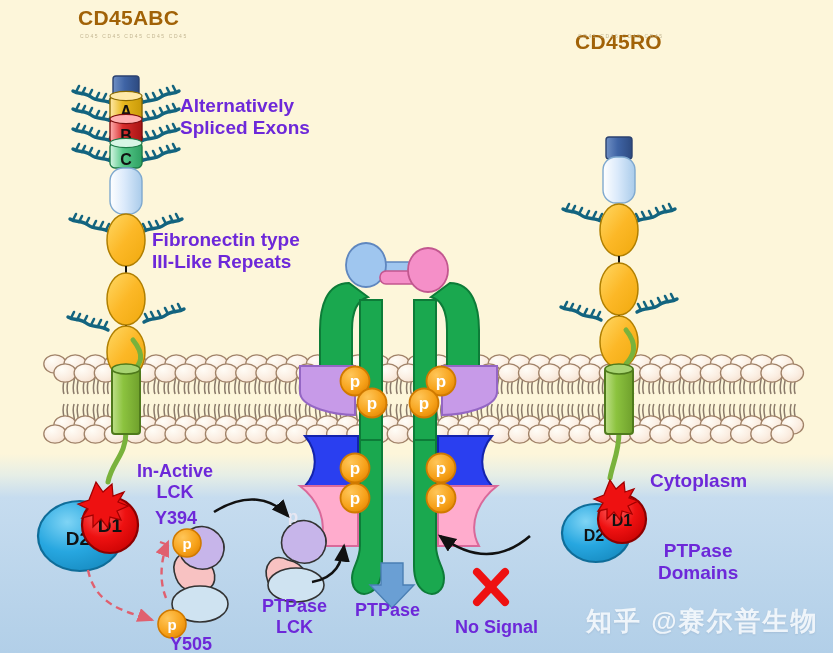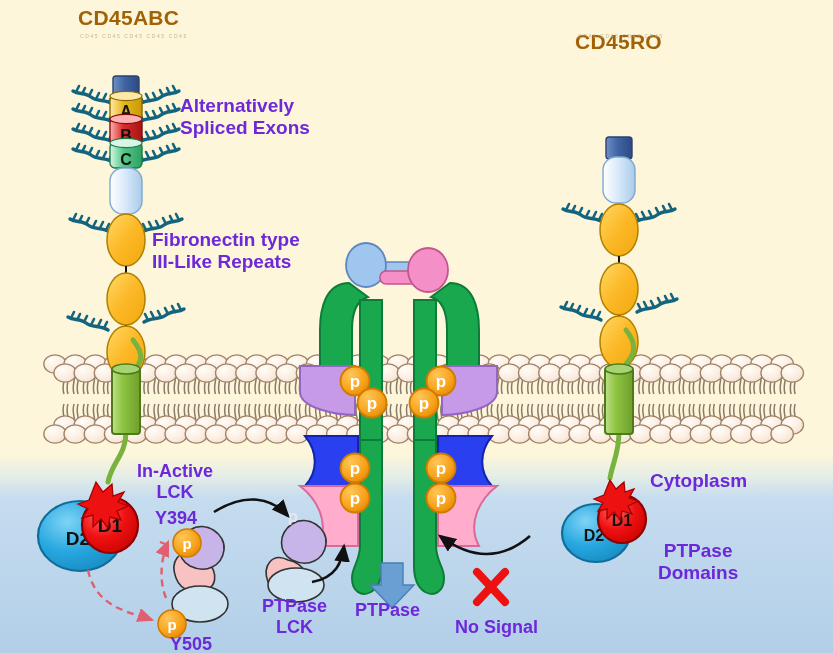--- a/index.html
+++ b/index.html
@@ -776,14 +776,15 @@
 
   <div class="lbl" style="left:355px;top:600px;font-size:18px;">PTPase</div>
 
   <div class="lbl" style="left:455px;top:617px;font-size:18px;">No Signal</div>
 
   <div class="lbl" style="left:650px;top:470px;font-size:19px;">Cytoplasm</div>
 
   <div class="lbl" style="left:658px;top:540px;font-size:19px;">PTPase
 Domains</div>
 
+  <div class="wm" style="left:586px;top:604px;">知乎 @赛尔普生物</div>
 
 </div>
 
 </body></html>

